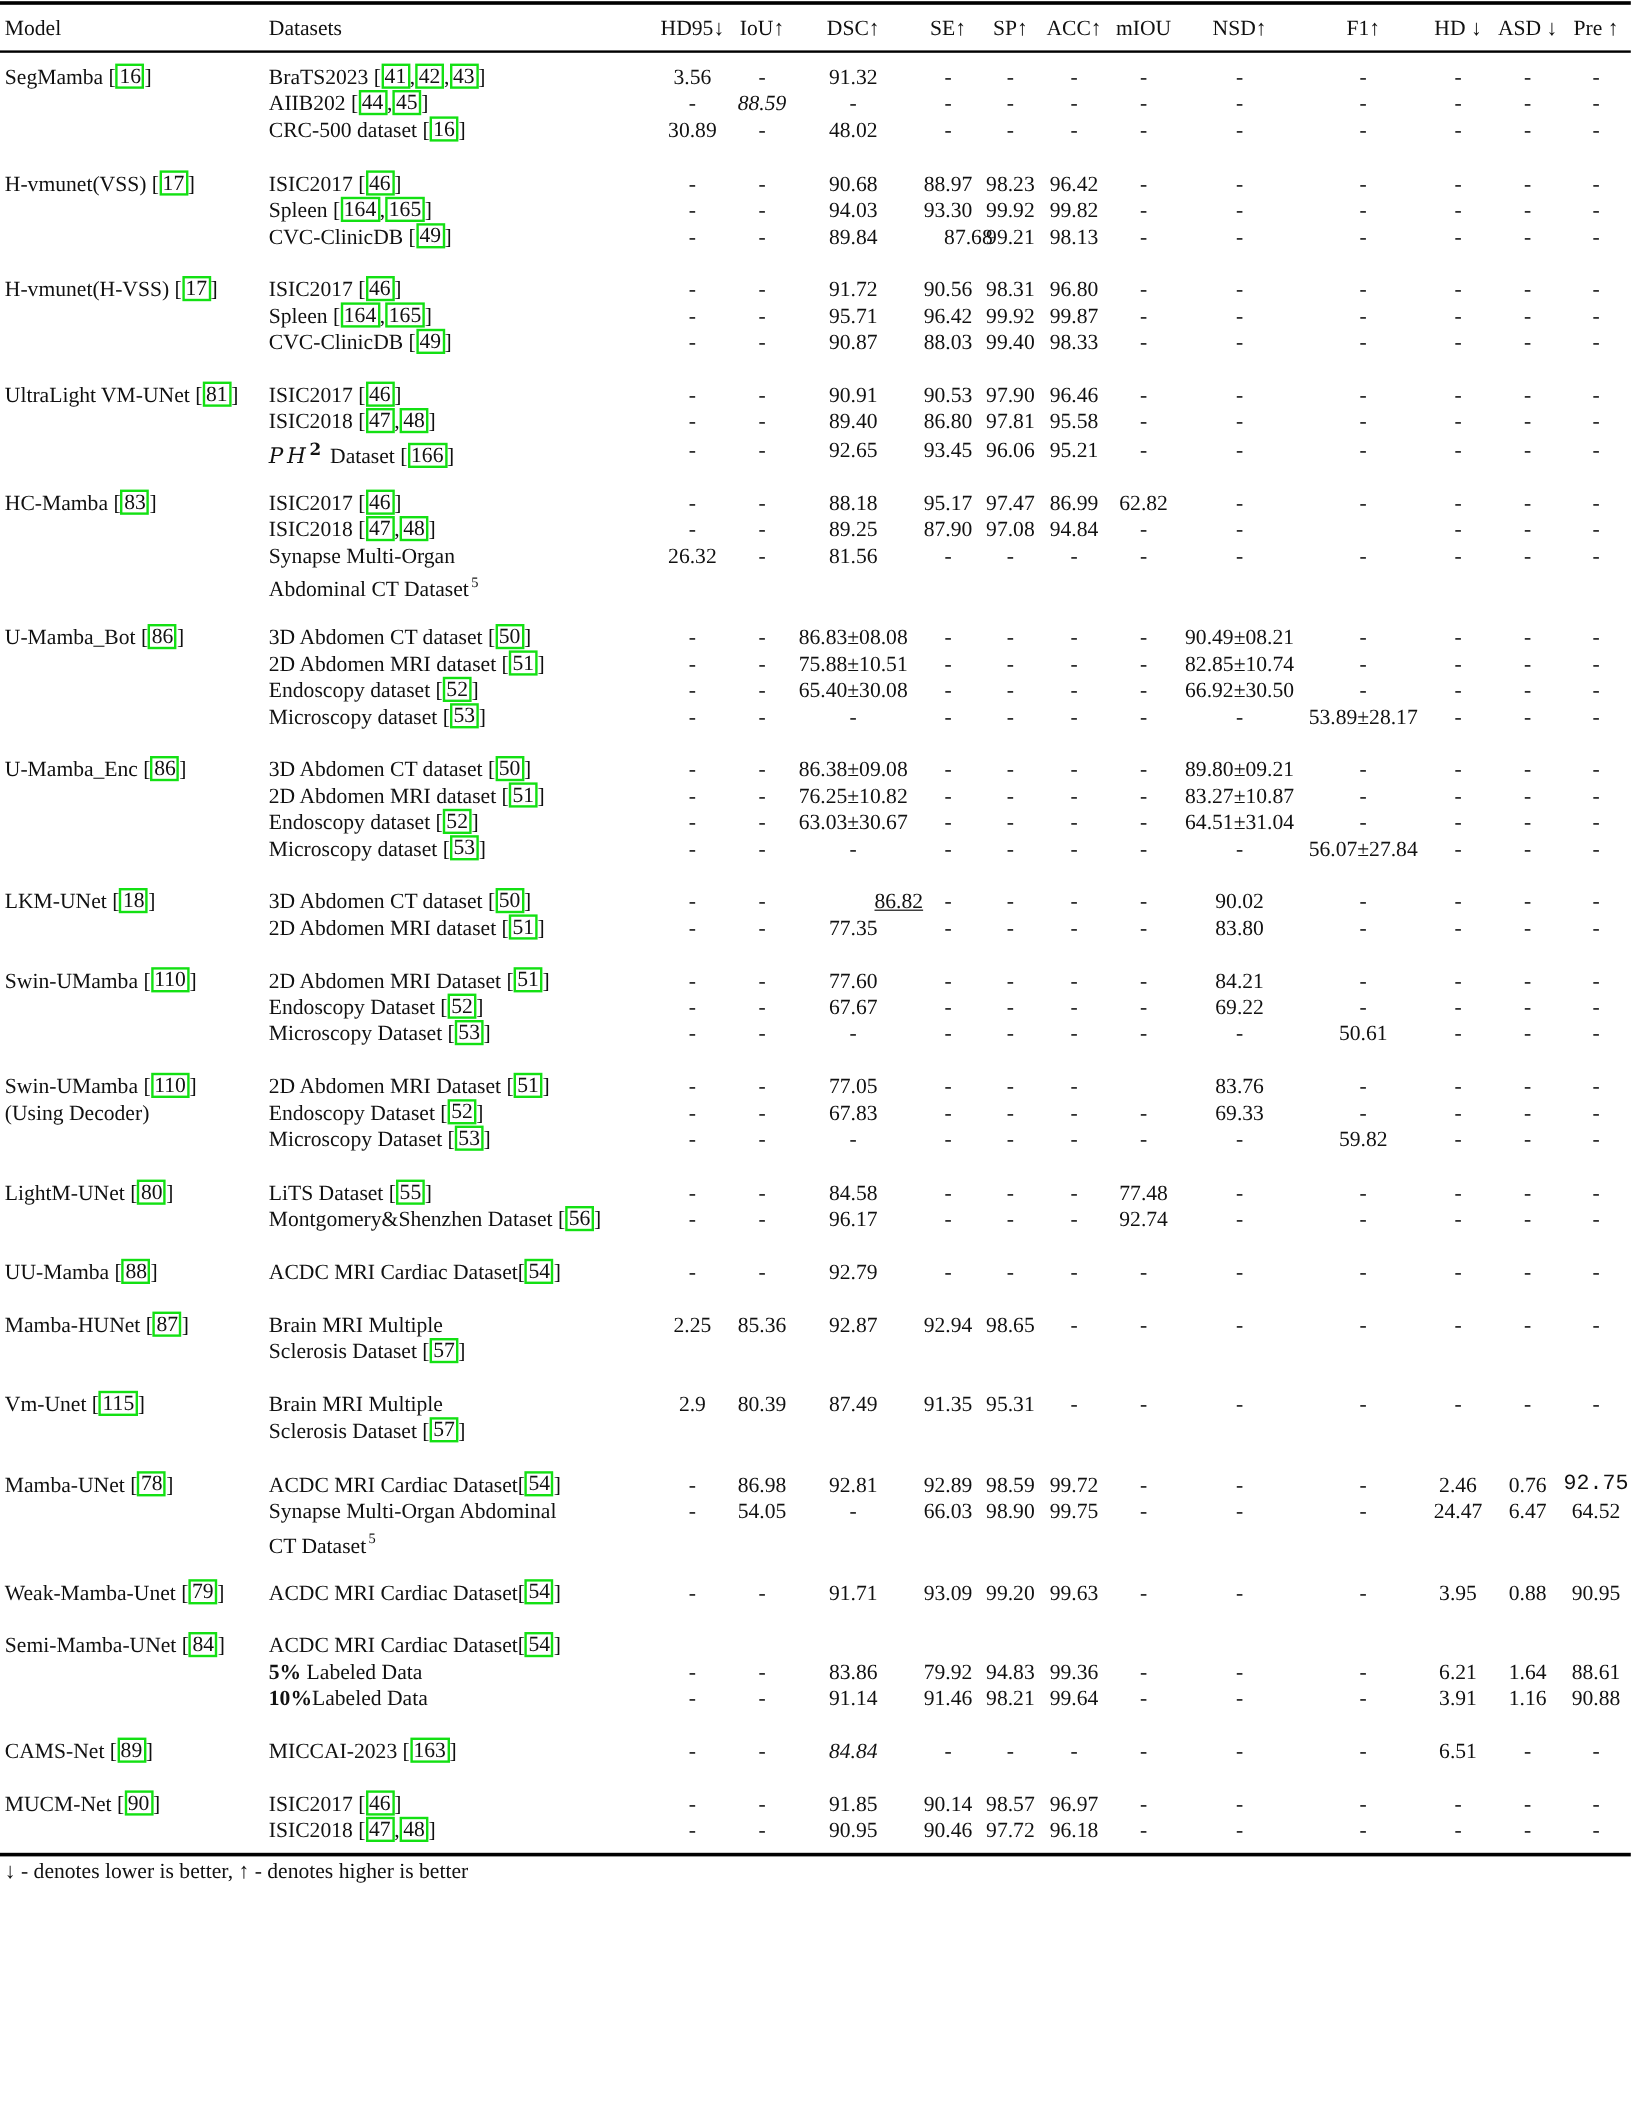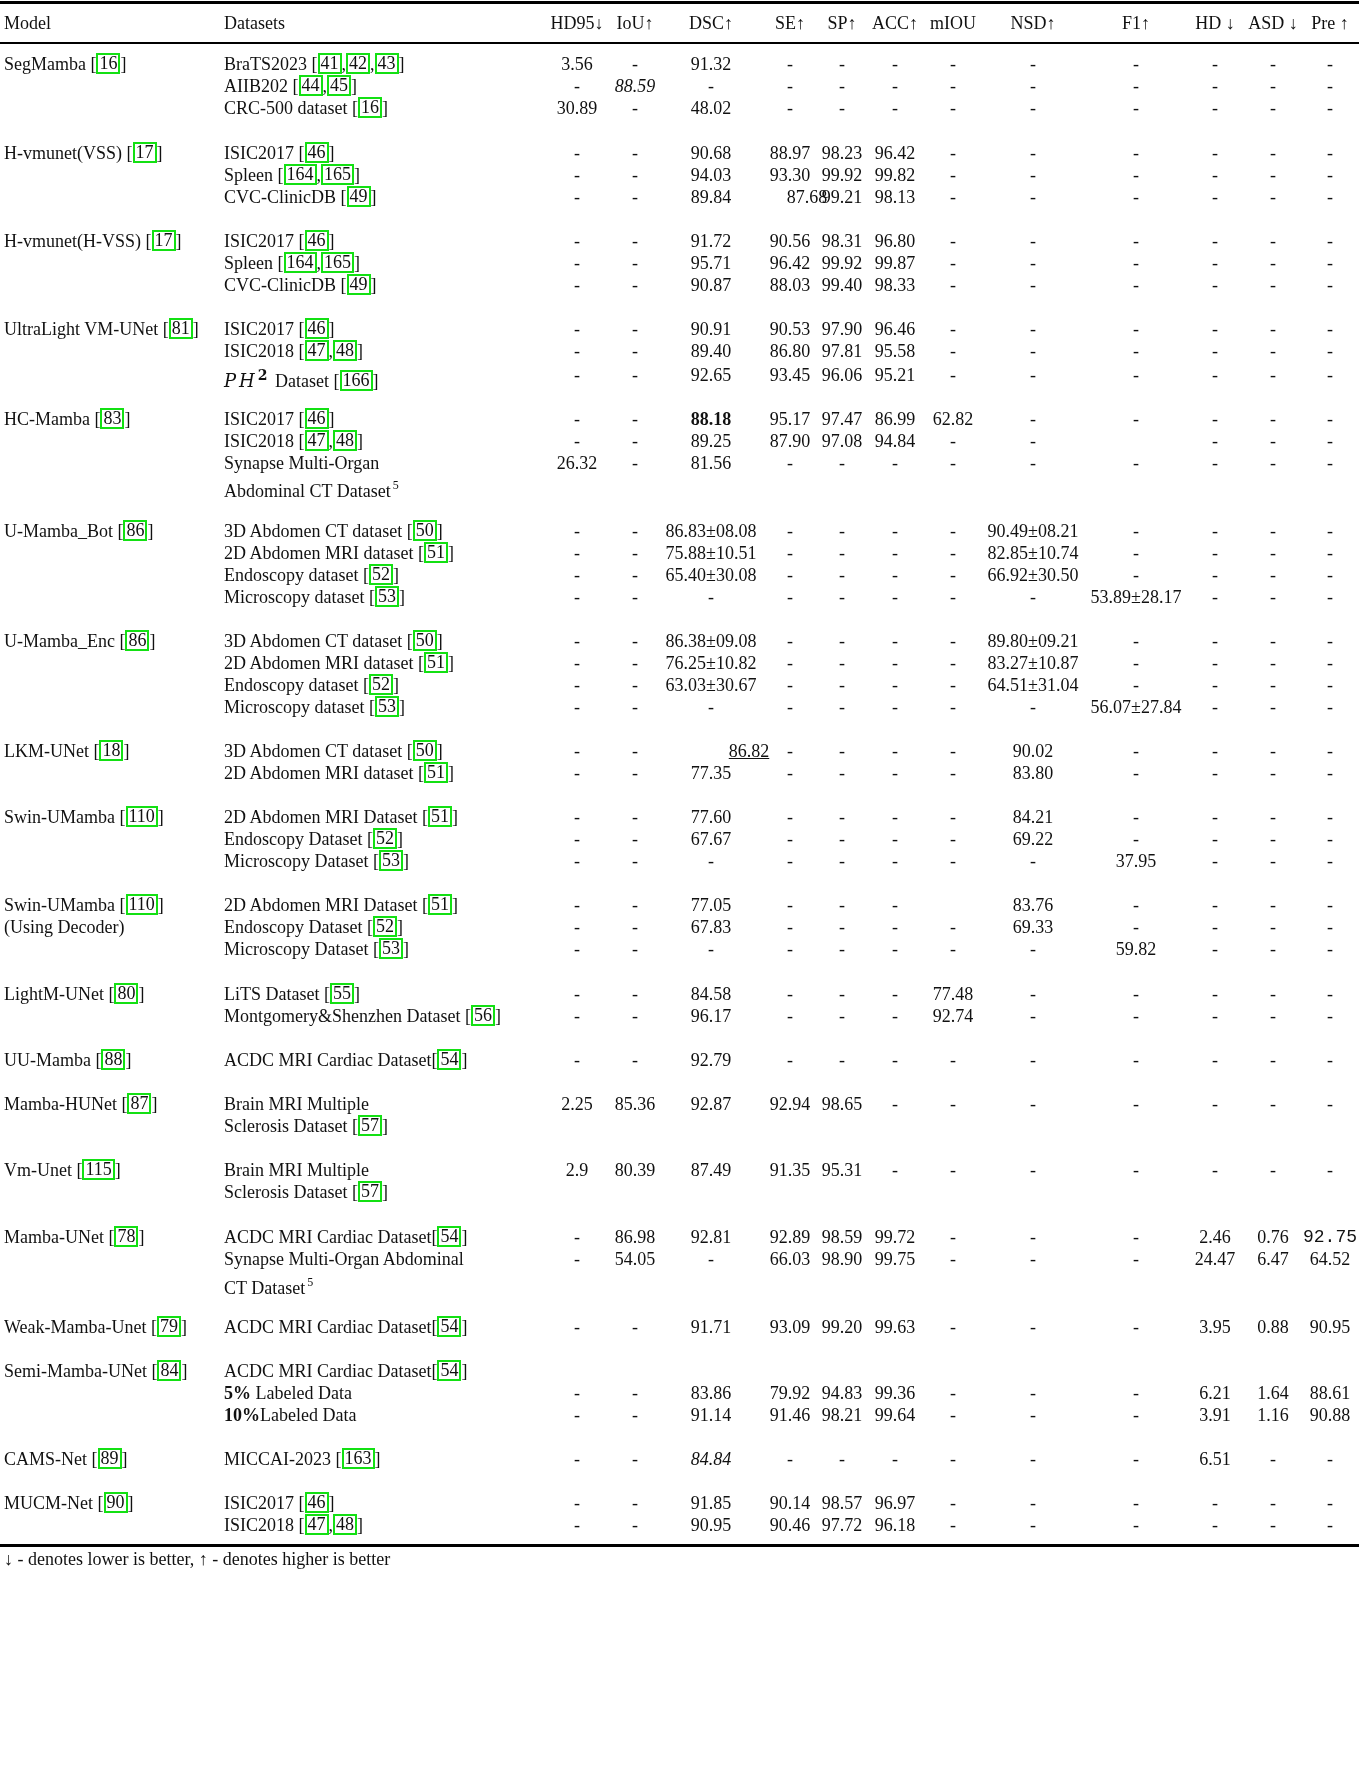--- a/index.html
+++ b/index.html
@@ -231,21 +231,21 @@
       <span class="cell num" style="left: 1136px;">-</span>
       <span class="cell num" style="left: 1215px;">-</span>
       <span class="cell num" style="left: 1273px;">-</span>
       <span class="cell num" style="left: 1330px;">-</span>
     </div>
     <div class="row" style="top: 407px;">
       <span class="cell c-model"><span>HC-Mamba</span> [<span class="cite">83</span>]</span>
       <span class="cell c-data"><span>ISIC2017</span> [<span class="cite">46</span>]</span>
       <span class="cell num" style="left: 577px;">-</span>
       <span class="cell num" style="left: 635px;">-</span>
-      <span class="cell num" style="left: 711px; font-weight: bold;">88.18</span>
+      <span class="cell num" style="left: 711px;">88.18</span>
       <span class="cell num" style="left: 790px;">95.17</span>
       <span class="cell num" style="left: 842px;">97.47</span>
       <span class="cell num" style="left: 895px;">86.99</span>
       <span class="cell num" style="left: 953px;">62.82</span>
       <span class="cell num" style="left: 1033px;">-</span>
       <span class="cell num" style="left: 1136px;">-</span>
       <span class="cell num" style="left: 1215px;">-</span>
       <span class="cell num" style="left: 1273px;">-</span>
       <span class="cell num" style="left: 1330px;">-</span>
     </div>
@@ -468,21 +468,21 @@
     <div class="row" style="top: 849px;">
       <span class="cell c-data"><span>Microscopy Dataset</span> [<span class="cite">53</span>]</span>
       <span class="cell num" style="left: 577px;">-</span>
       <span class="cell num" style="left: 635px;">-</span>
       <span class="cell num" style="left: 711px;">-</span>
       <span class="cell num" style="left: 790px;">-</span>
       <span class="cell num" style="left: 842px;">-</span>
       <span class="cell num" style="left: 895px;">-</span>
       <span class="cell num" style="left: 953px;">-</span>
       <span class="cell num" style="left: 1033px;">-</span>
-      <span class="cell num" style="left: 1136px;">37.95</span>
+      <span class="cell num" style="left: 1136px;">50.61</span>
       <span class="cell num" style="left: 1215px;">-</span>
       <span class="cell num" style="left: 1273px;">-</span>
       <span class="cell num" style="left: 1330px;">-</span>
     </div>
     <div class="row" style="top: 893px;">
       <span class="cell c-model"><span>Swin-UMamba</span> [<span class="cite">110</span>]</span>
       <span class="cell c-data"><span>2D Abdomen MRI Dataset</span> [<span class="cite">51</span>]</span>
       <span class="cell num" style="left: 577px;">-</span>
       <span class="cell num" style="left: 635px;">-</span>
       <span class="cell num" style="left: 711px;">77.05</span>

